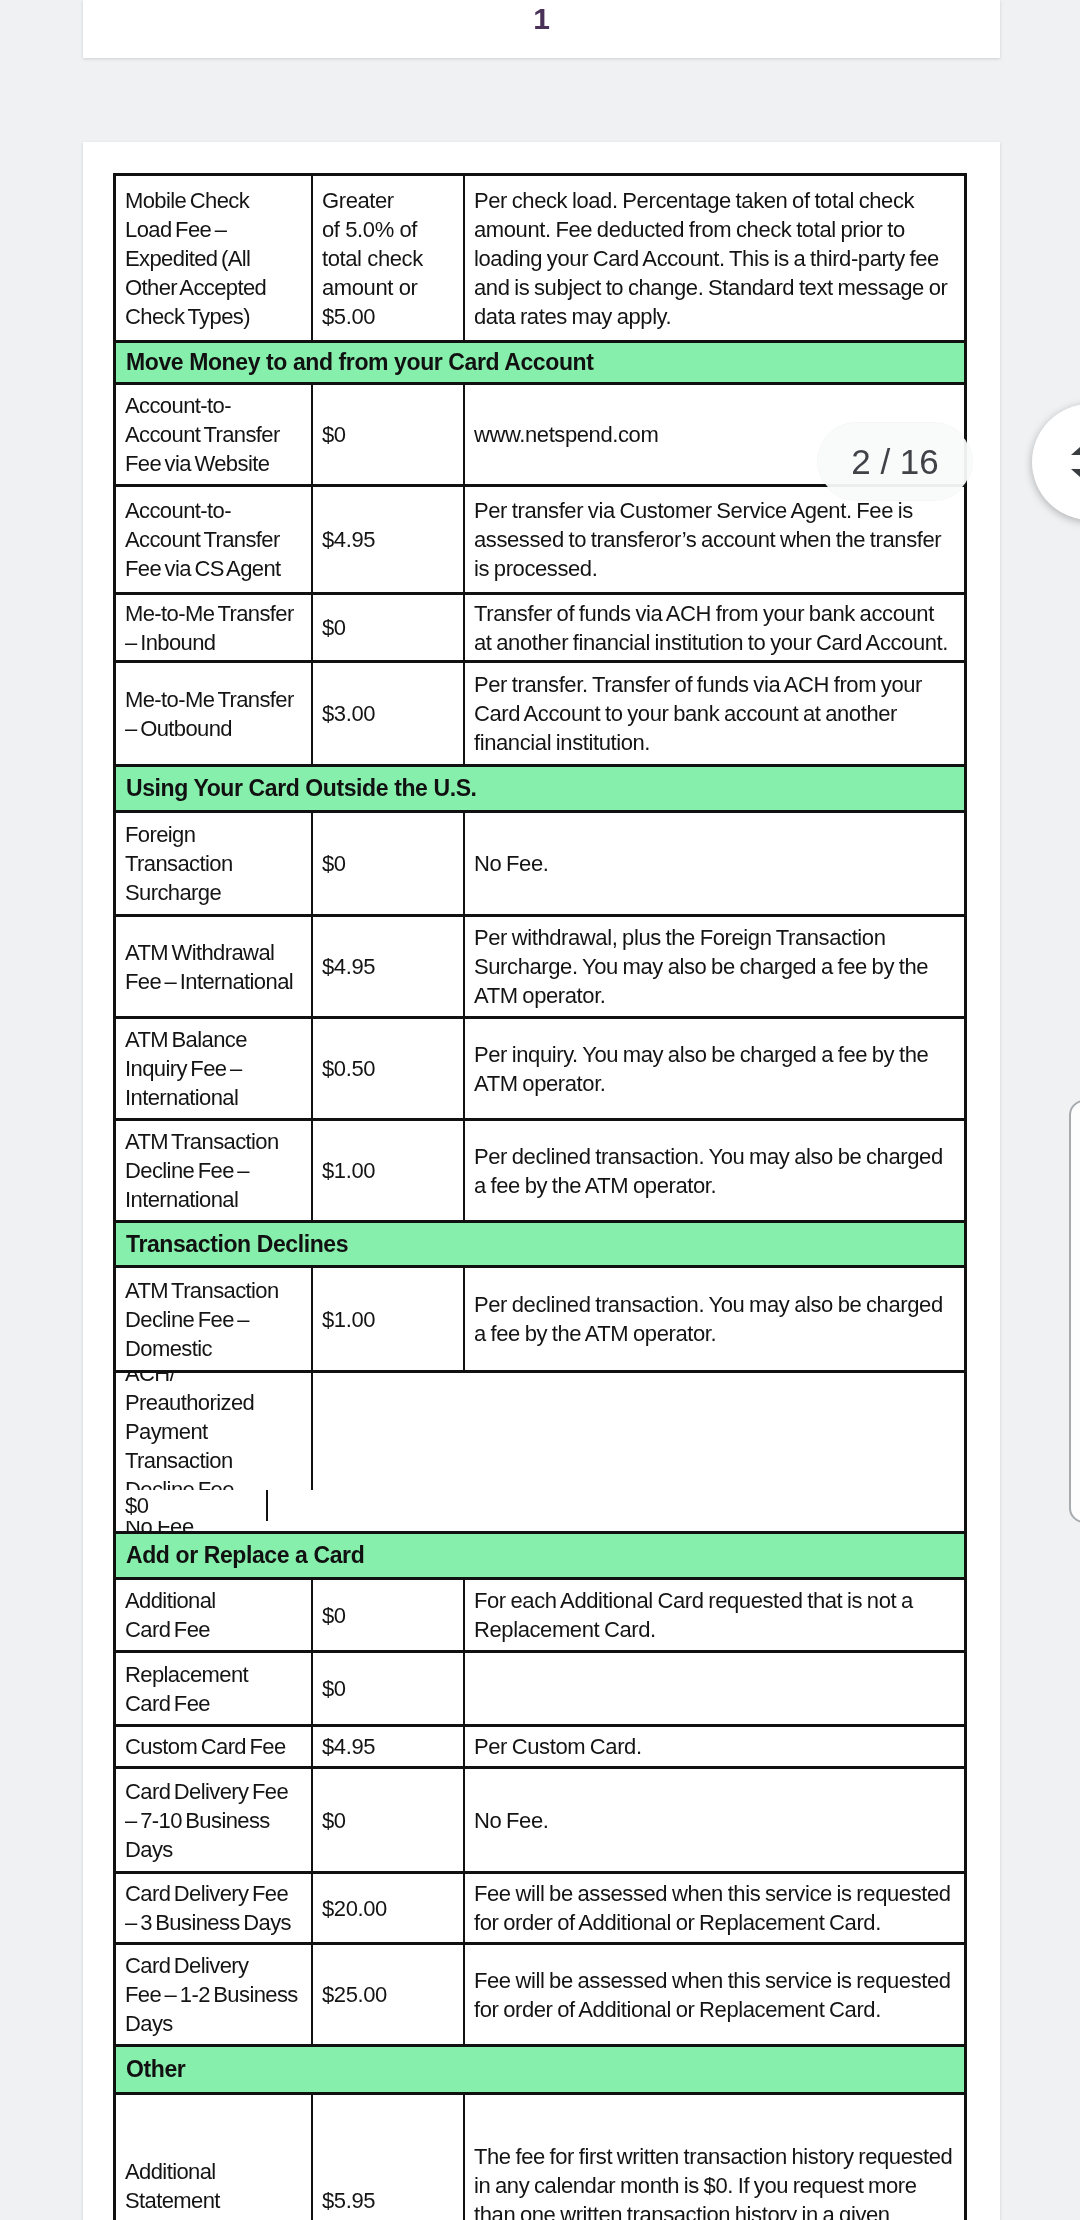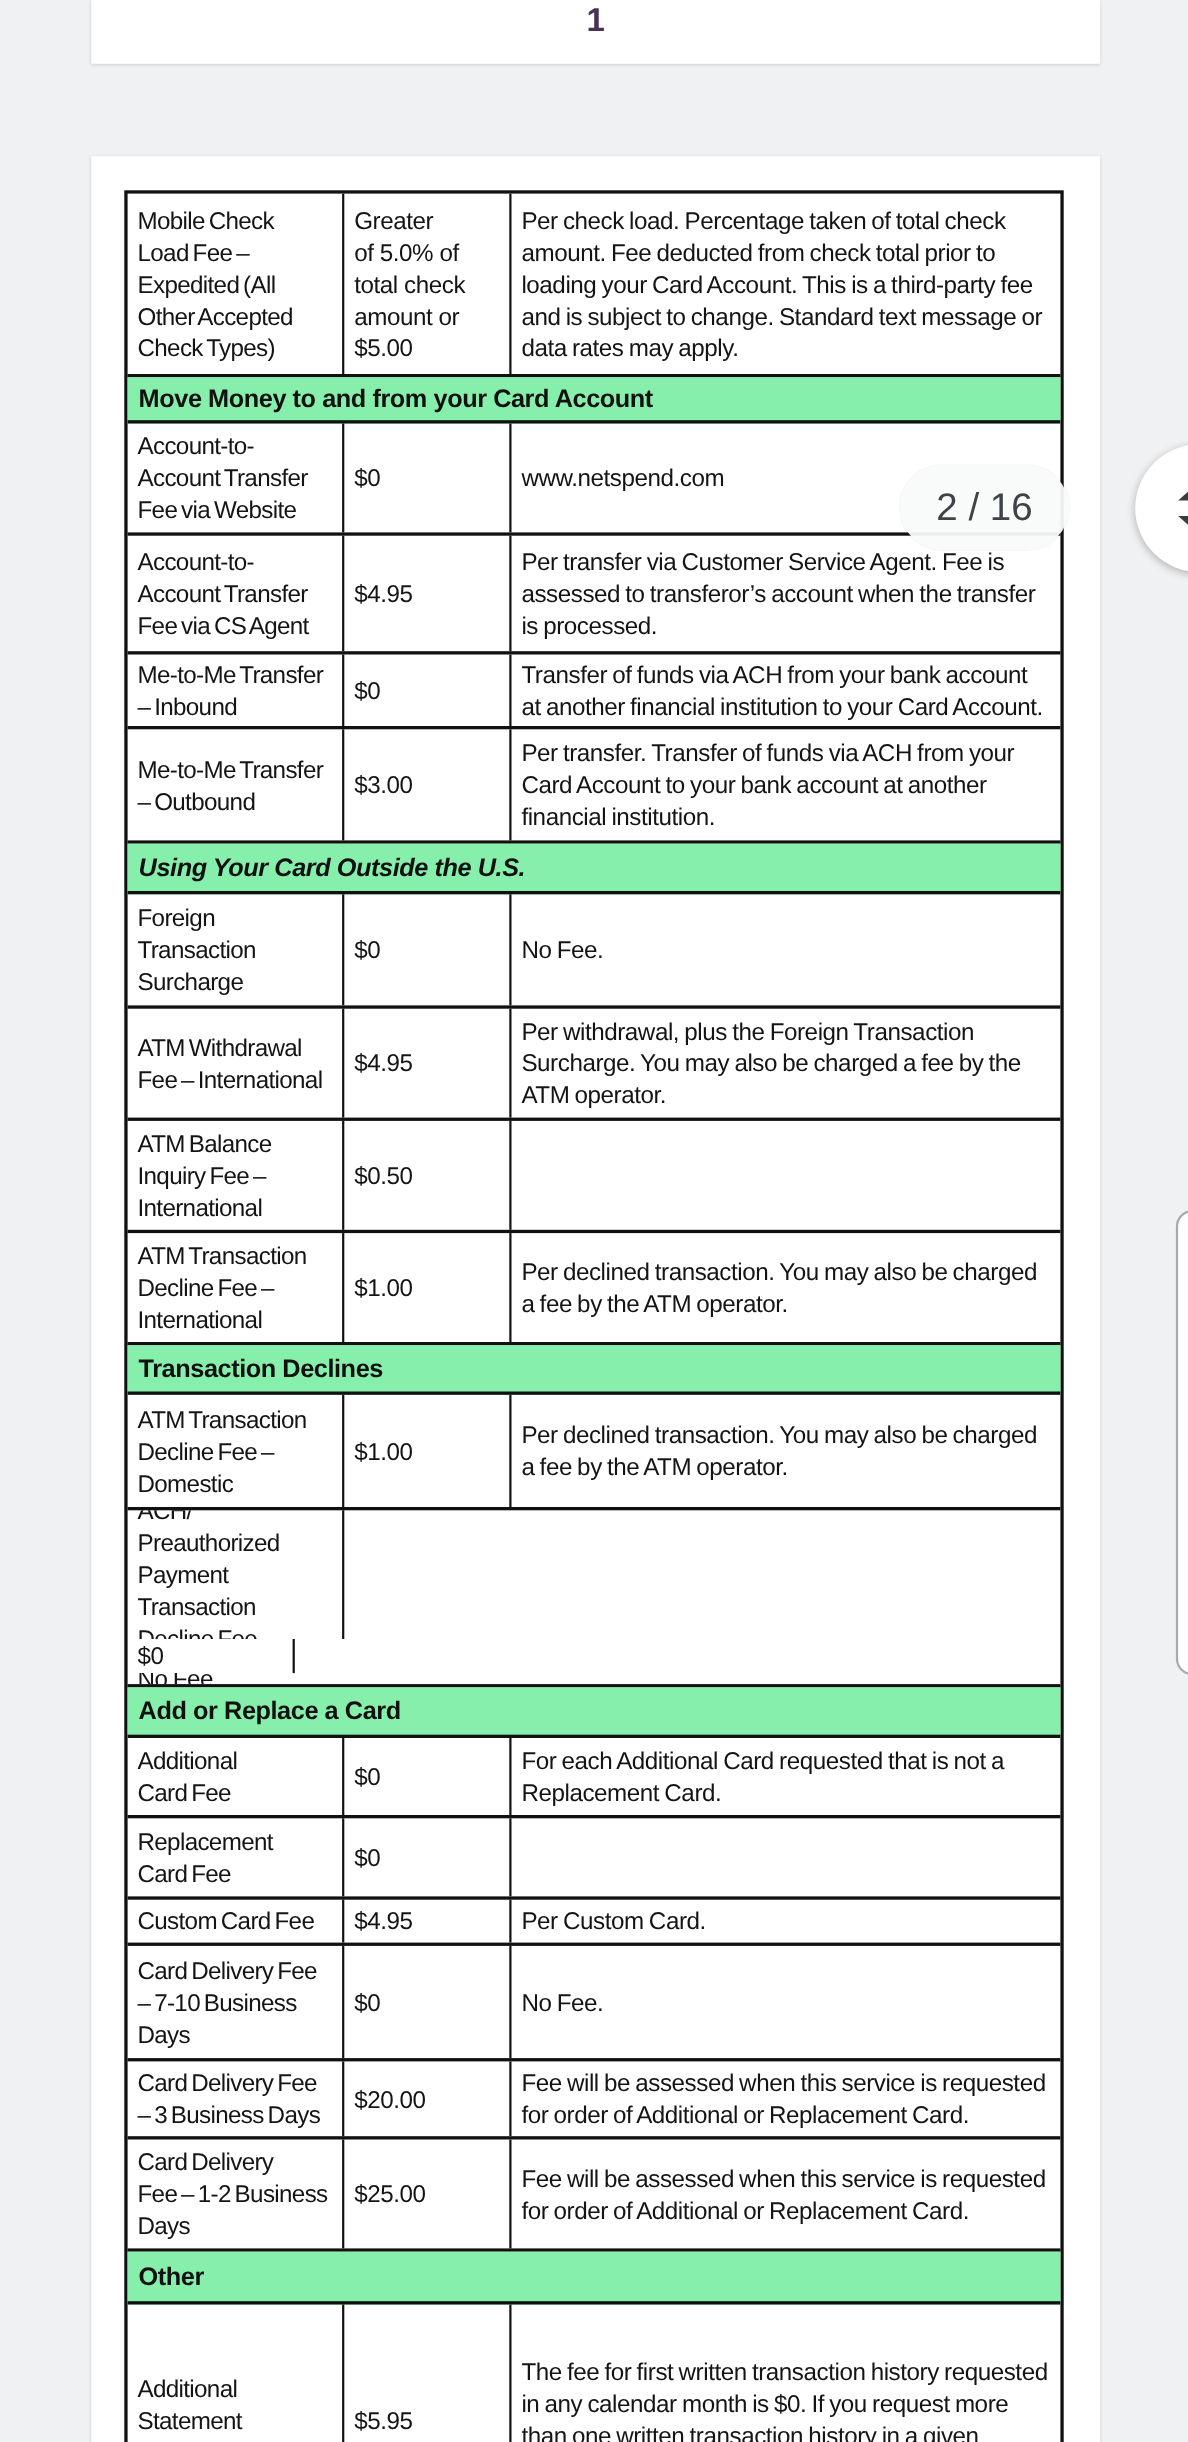--- a/index.html
+++ b/index.html
@@ -197,21 +197,21 @@
         </div>
       </div>
       <div class="t-row" style="height: 104px;">
         <div class="cell name"><span>Me-to-Me Transfer
 – Outbound</span></div>
         <div class="cell amount"><span>$3.00</span></div>
         <div class="cell desc">
           <span>Per transfer. Transfer of funds via ACH from your Card Account to your bank account at another financial institution.</span>
         </div>
       </div>
-      <div class="t-row section" style="height: 46px; font-style: italic;">
+      <div class="t-row section" style="height: 46px;">
         <span class="sec-label">Using Your Card Outside the U.S.</span>
       </div>
       <div class="t-row" style="height: 104px;">
         <div class="cell name"><span>Foreign
 Transaction
 Surcharge</span></div>
         <div class="cell amount"><span>$0</span></div>
         <div class="cell desc">
           <span>No Fee.</span>
         </div>
@@ -222,20 +222,23 @@
         <div class="cell amount"><span>$4.95</span></div>
         <div class="cell desc">
           <span>Per withdrawal, plus the Foreign Transaction Surcharge. You may also be charged a fee by the ATM operator.</span>
         </div>
       </div>
       <div class="t-row" style="height: 102px;">
         <div class="cell name"><span>ATM Balance
 Inquiry Fee –
 International</span></div>
         <div class="cell amount"><span>$0.50</span></div>
+        <div class="cell desc">
+          <span>Per inquiry. You may also be charged a fee by the ATM operator.</span>
+        </div>
       </div>
       <div class="t-row" style="height: 102px;">
         <div class="cell name"><span>ATM Transaction
 Decline Fee –
 International</span></div>
         <div class="cell amount"><span>$1.00</span></div>
         <div class="cell desc">
           <span>Per declined transaction. You may also be charged a fee by the ATM operator.</span>
         </div>
       </div>

